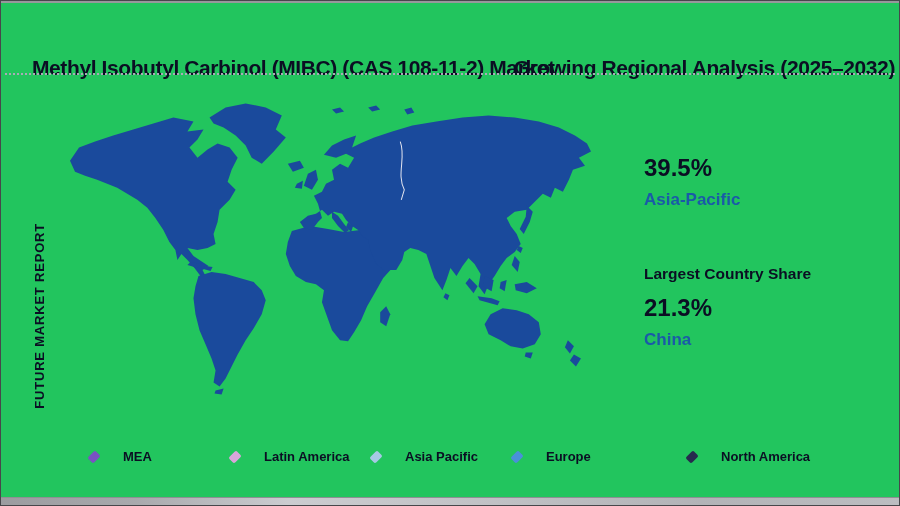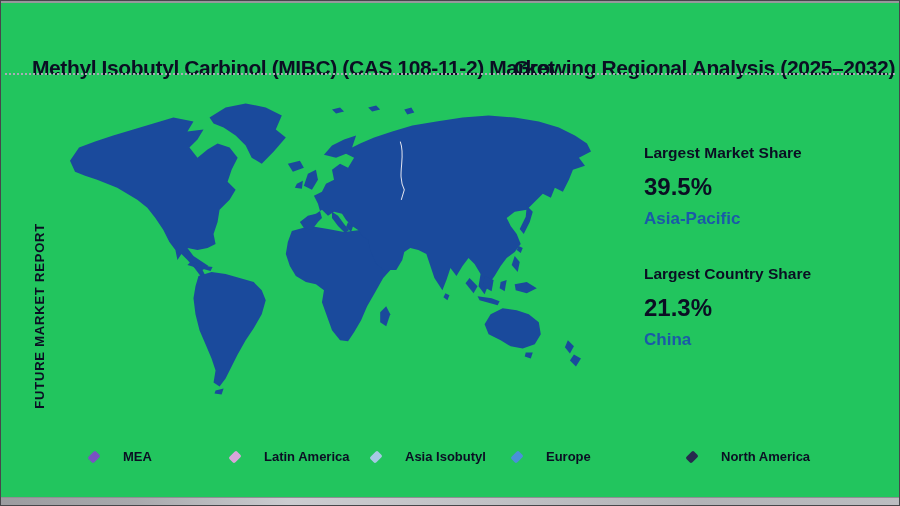--- a/index.html
+++ b/index.html
@@ -88,42 +88,41 @@
         <path d="M455,252 L462,252 L460,258 L454,256 Z"></path>
         <path d="M497,240 L503,246 L499,253 L494,247 Z"></path>
         <path d="M503,254 L510,258 L505,266 L499,260 Z"></path>
         <path d="M262,10 L270,8 L274,12 L266,14 Z M298,8 L306,6 L310,10 L302,12 Z M334,10 L341,8 L344,13 L337,15 Z"></path>
       </g>
       <path d="M330,42 C336,58 326,74 334,90 L331,100" fill="none" stroke="#e4e6f0" stroke-width="1"></path>
     </svg>
   </div>
 
   <div class="stat stat-1">
-    <div class="stat-label">Largest Market Share</div>
     <div class="stat-value">39.5%</div>
     <div class="stat-region" style="color: rgb(26, 90, 168);">Asia-Pacific</div>
   </div>
 
   <div class="stat stat-2">
     <div class="stat-label">Largest Country Share</div>
     <div class="stat-value">21.3%</div>
     <div class="stat-region" style="color: rgb(26, 90, 168);">China</div>
   </div>
 
   <div class="legend-item li-0">
     <span class="diamond" style="background-color: rgb(122, 82, 194);"></span>
     <span class="legend-label">MEA</span>
   </div>
   <div class="legend-item li-1">
     <span class="diamond" style="background-color: rgb(217, 166, 218);"></span>
     <span class="legend-label">Latin America</span>
   </div>
   <div class="legend-item li-2">
     <span class="diamond" style="background-color: rgb(166, 201, 228);"></span>
-    <span class="legend-label">Asia Isobutyl</span>
+    <span class="legend-label">Asia Pacific</span>
   </div>
   <div class="legend-item li-3">
     <span class="diamond" style="background-color: rgb(74, 144, 217);"></span>
     <span class="legend-label">Europe</span>
   </div>
   <div class="legend-item li-4">
     <span class="diamond" style="background-color: rgb(39, 42, 78);"></span>
     <span class="legend-label">North America</span>
   </div>
 

